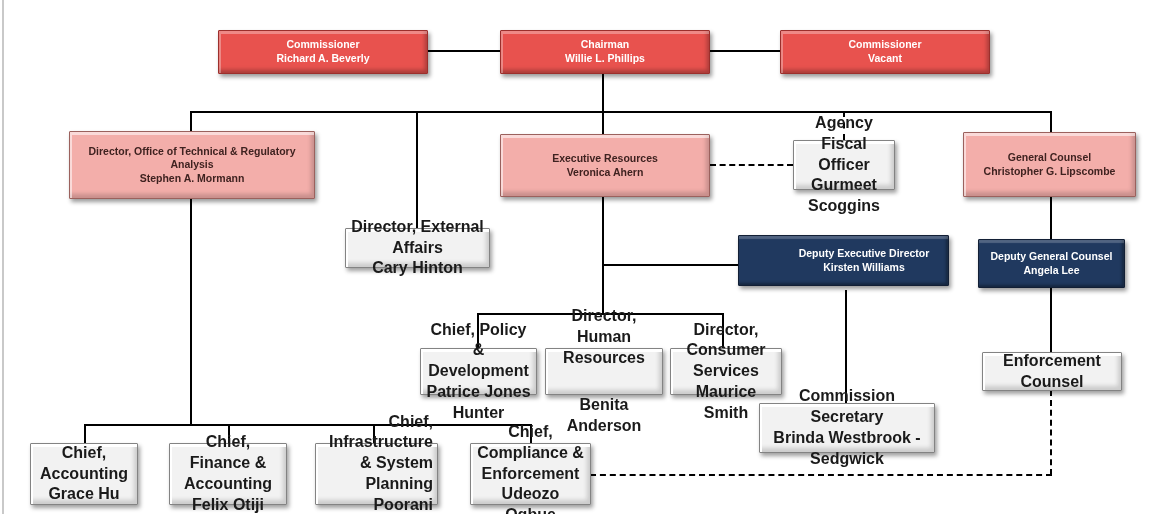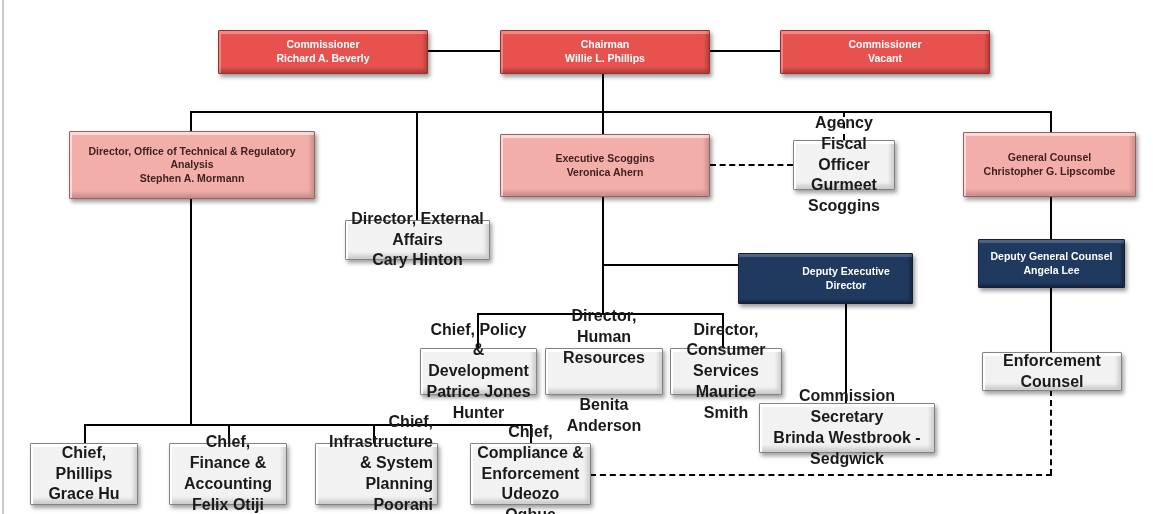--- a/index.html
+++ b/index.html
@@ -79,38 +79,39 @@
   <div class="node red" style="left:780px;top:30px;width:210px;height:44px;">
     <span class="t">Commissioner</span>
     <span class="n">Vacant</span>
   </div>
 
   <div class="node pink" style="left:69px;top:131px;width:246px;height:68px;">
     <span class="t">Director, Office of Technical &amp; Regulatory Analysis</span>
     <span class="n">Stephen A. Mormann</span>
   </div>
   <div class="node pink" style="left:500px;top:134px;width:210px;height:63px;">
-    <span class="t">Executive Scoggins</span>
+    <span class="t">Executive Resources</span>
     <span class="n">Veronica Ahern</span>
   </div>
   <div class="node white" style="left:793px;top:140px;width:102px;height:50px;">
     <span class="t">Agency Fiscal Officer</span>
     <span class="n">Gurmeet Scoggins</span>
   </div>
   <div class="node pink" style="left:963px;top:132px;width:173px;height:65px;">
     <span class="t">General Counsel</span>
     <span class="n">Christopher G. Lipscombe</span>
   </div>
 
-  <div class="node white" style="left:345px;top:220px;width:145px;height:40px;">
+  <div class="node white" style="left:345px;top:228px;width:145px;height:40px;">
     <span class="t">Director, External Affairs</span>
     <span class="n">Cary Hinton</span>
   </div>
-  <div class="node navy" style="left:738px;top:253px;width:175px;height:51px;padding-left:45px;">
+  <div class="node navy" style="left:738px;top:235px;width:211px;height:51px;padding-left:45px;">
     <span class="t">Deputy Executive Director</span>
+    <span class="n">Kirsten Williams</span>
   </div>
   <div class="node navy" style="left:978px;top:239px;width:147px;height:49px;">
     <span class="t">Deputy General Counsel</span>
     <span class="n">Angela Lee</span>
   </div>
 
   <div class="node white" style="left:420px;top:348px;width:117px;height:47px;">
     <span class="t">Chief, Policy &amp; Development</span>
     <span class="n">Patrice Jones Hunter</span>
   </div>
@@ -125,21 +126,21 @@
   <div class="node white" style="left:759px;top:403px;width:176px;height:50px;">
     <span class="t">Commission Secretary</span>
     <span class="n">Brinda Westbrook -Sedgwick</span>
   </div>
   <div class="node white" style="left:982px;top:352px;width:140px;height:39px;">
     <span class="t">Enforcement Counsel</span>
 
   </div>
 
   <div class="node white" style="left:30px;top:443px;width:108px;height:62px;">
-    <span class="t">Chief, Phillips</span>
+    <span class="t">Chief, Accounting</span>
     <span class="n">Grace Hu</span>
   </div>
   <div class="node white" style="left:169px;top:443px;width:118px;height:62px;">
     <span class="t">Chief, Finance &amp; Accounting</span>
     <span class="n">Felix Otiji</span>
   </div>
   <div class="node white" style="left:315px;top:443px;width:123px;height:62px;text-align:right;">
     <span class="t">Chief, Infrastructure &amp; System Planning</span>
     <span class="n">Poorani Ramachandran</span>
   </div>

